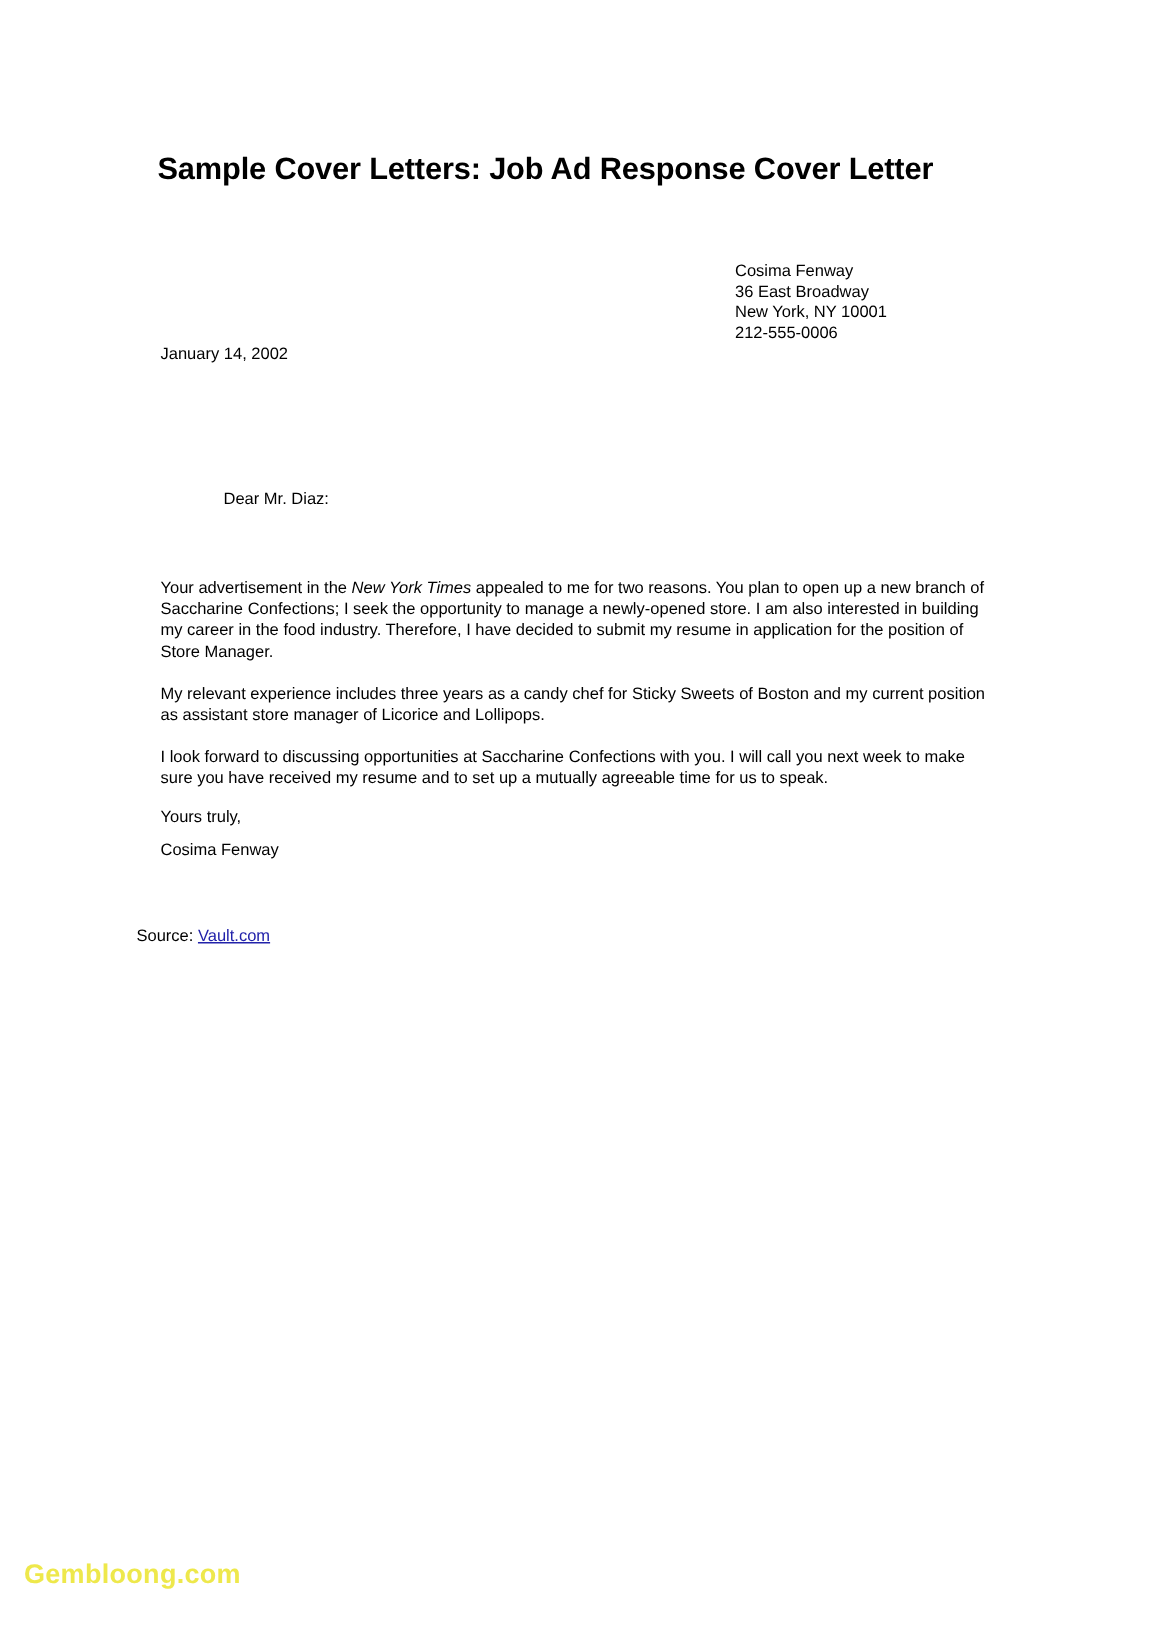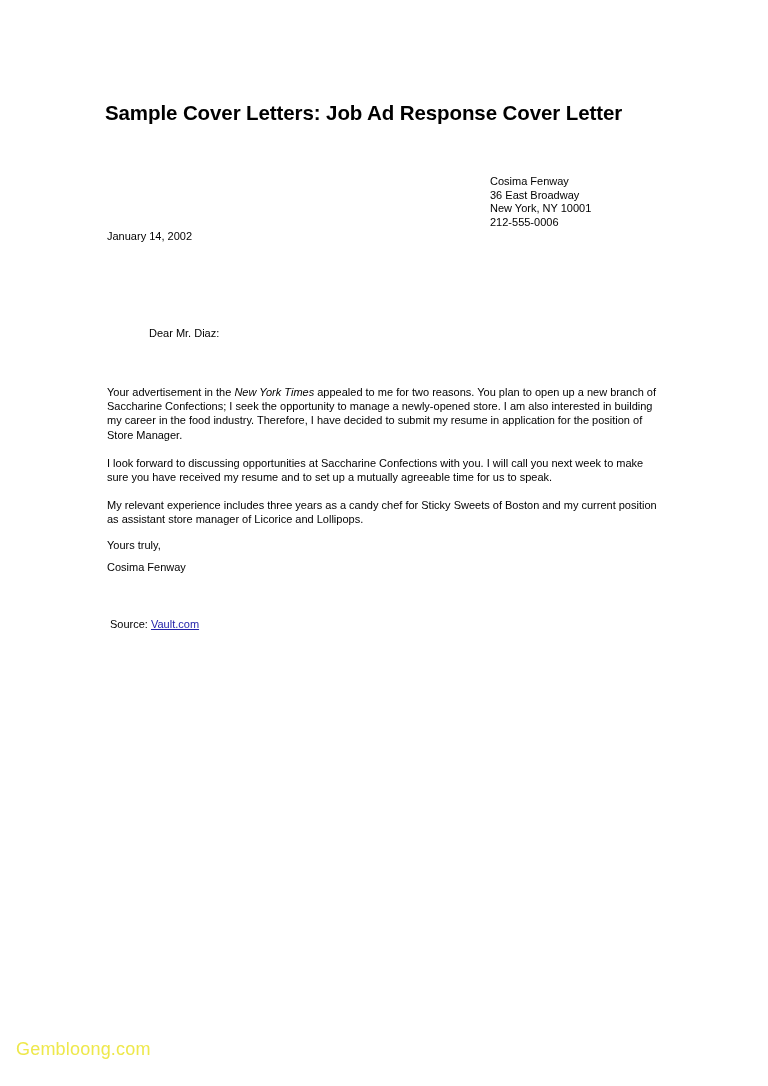--- a/index.html
+++ b/index.html
@@ -106,38 +106,38 @@
     position: absolute;
     left: 107px;
     top: 560px;
     font-size: 11px;
     line-height: 14px;
   }
 
   
   .source-line {
     position: absolute;
-    left: 110px;
+    left: 91px;
     top: 617px;
     font-size: 11px;
     line-height: 14px;
     white-space: nowrap;
   }
   .source-link {
     color: #2222aa;
     text-decoration: underline;
   }
 
   
   .watermark {
     position: absolute;
     left: 16px;
     top: 1039px;
     font-size: 18px;
-    font-weight: normal;
+    font-weight: bold;
     letter-spacing: 0.2px;
     color: #eee84b;
     white-space: nowrap;
   }
 </style>
 </head>
 <body>
 
 <div class="page">
 
@@ -150,22 +150,22 @@
     <div>212-555-0006</div>
   </div>
 
   <div class="date-line">January 14, 2002</div>
 
 
   <div class="salutation">Dear Mr. Diaz:</div>
 
   <div class="body-block">
     <p><span>Your advertisement in the </span><span class="italic">New York Times</span><span> appealed to me for two reasons. You plan to open up a new branch of Saccharine Confections; I seek the opportunity to manage a newly-opened store. I am also interested in building my career in the food industry. Therefore, I have decided to submit my resume in application for the position of Store Manager.</span></p>
+    <p>My relevant experience includes three years as a candy chef for Sticky Sweets of Boston and my current position as assistant store manager of Licorice and Lollipops.</p>
     <p>I look forward to discussing opportunities at Saccharine Confections with you. I will call you next week to make sure you have received my resume and to set up a mutually agreeable time for us to speak.</p>
-    <p>My relevant experience includes three years as a candy chef for Sticky Sweets of Boston and my current position as assistant store manager of Licorice and Lollipops.</p>
   </div>
 
   <div class="closing">Yours truly,</div>
 
   <div class="signature-name">Cosima Fenway</div>
 
   <div class="source-line"><span>Source: </span><a class="source-link" href="#">Vault.com</a></div>
 
   <div class="watermark">Gembloong.com</div>
 

